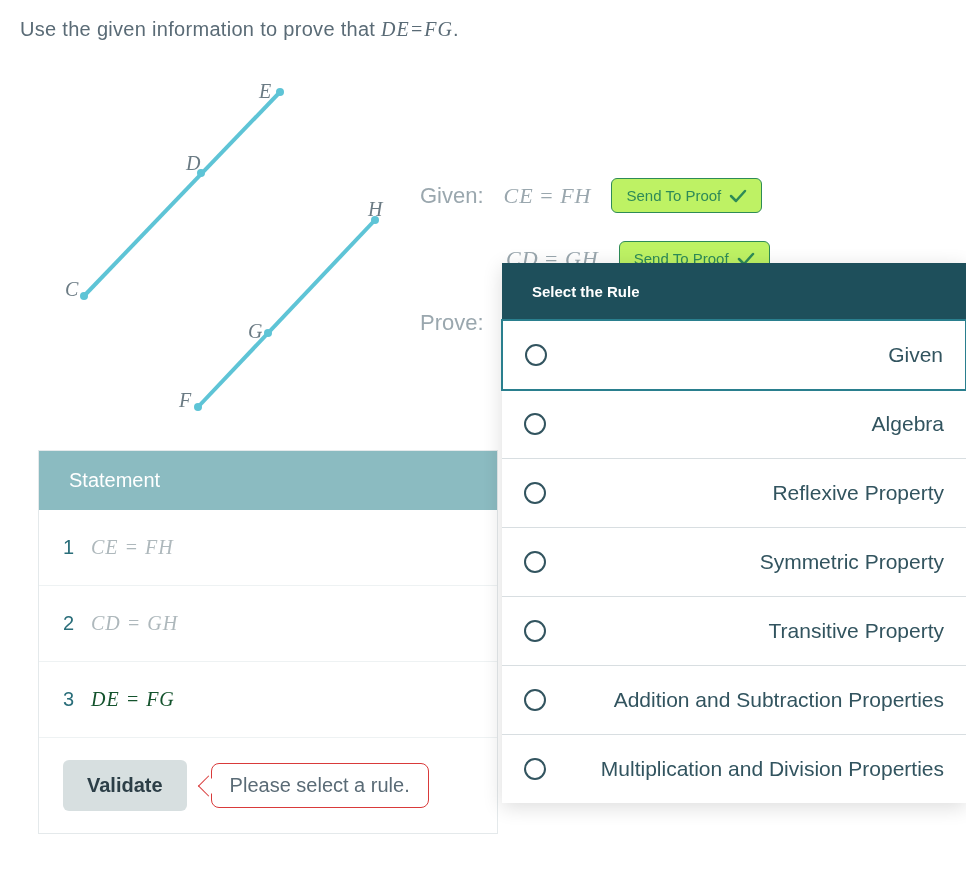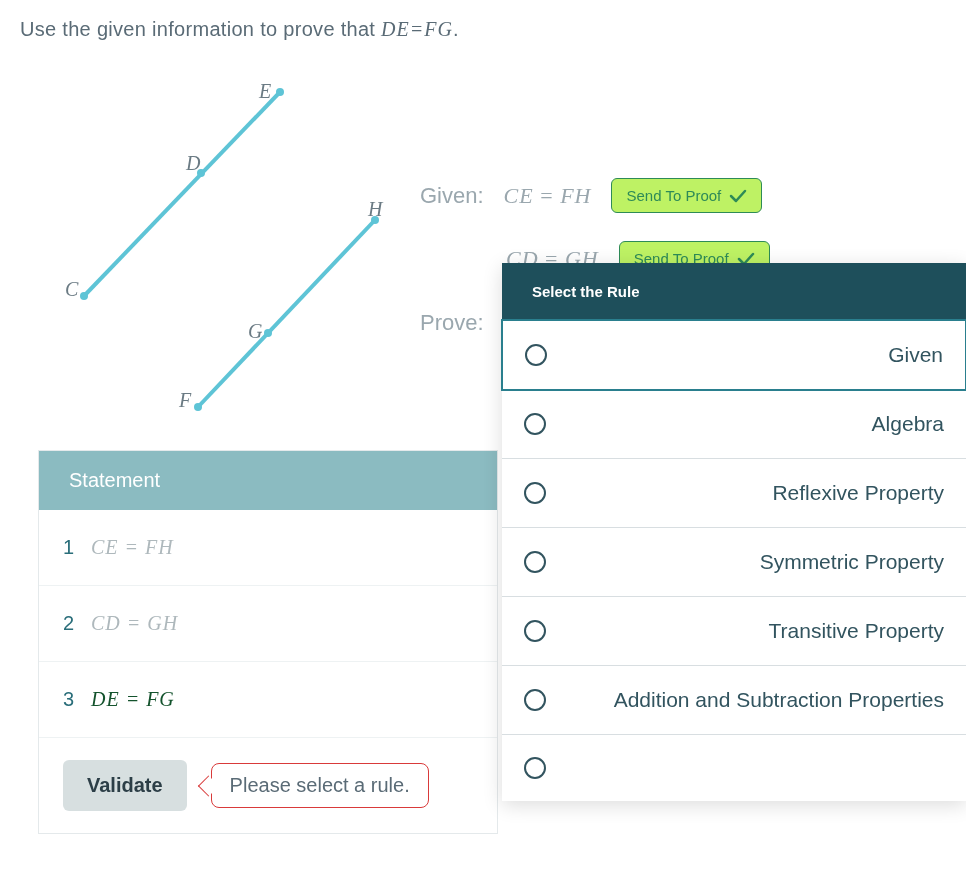--- a/index.html
+++ b/index.html
@@ -260,14 +260,15 @@
   <div class="rule-option">
     <span class="radio"></span>
     <span>Transitive Property</span>
   </div>
   <div class="rule-option">
     <span class="radio"></span>
     <span>Addition and Subtraction Properties</span>
   </div>
   <div class="rule-option" style="border-bottom:none">
     <span class="radio"></span>
+    <span>Multiplication and Division Properties</span>
   </div>
 </div>
 
 </body></html>

